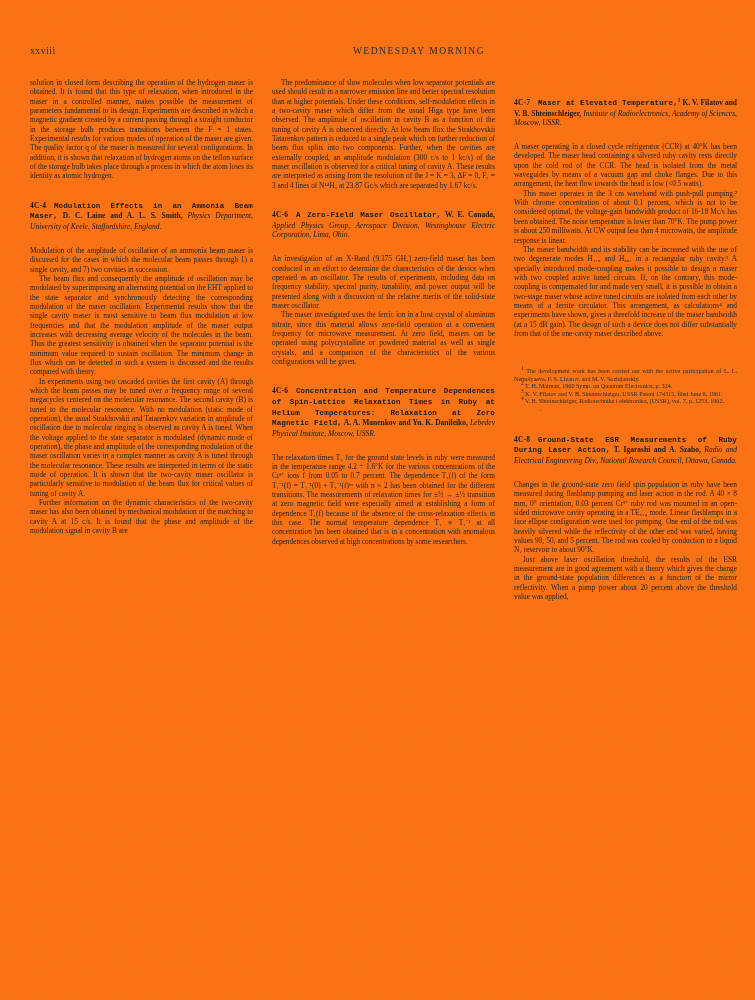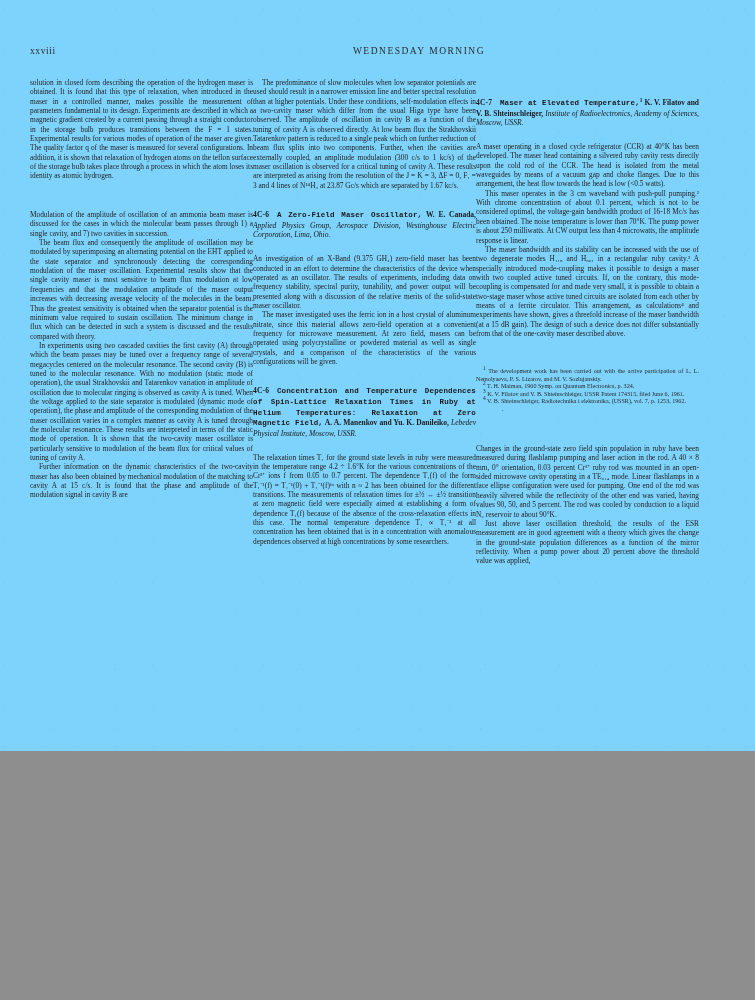--- a/index.html
+++ b/index.html
@@ -2,22 +2,22 @@
 <html><head>
 <meta charset="utf-8">
 <style>
   html,body{margin:0;padding:0;background:#8e8e8e;}
   body{
     font-family:"Liberation Serif", serif;
     -webkit-font-smoothing:none;
   }
   #page{
     position:relative;
-    width:755px;height:751px;
-    background:#7dd3fc;
+    width:755px;height:1000px;
+    background:#f97316;
     overflow:hidden;
     box-sizing:border-box;
   }
   
   #page:after{
     content:"";
     position:absolute;inset:0;
     pointer-events:none;
     background:
       radial-gradient(circle at 12% 22%, rgba(0,0,0,.035) 0 1px, transparent 1px),
@@ -45,20 +45,21 @@
     position:absolute;left:0;right:0;top:0;
     text-align:center;
     font-size:9.5px;letter-spacing:1.5px;
     color:#2b2b2b;
     transform:translateX(18px);
     margin-left:45px;
   }
   
   .cols{
     display:flex;
+    gap:19px;
     height:908px;
   }
   .col{
     width:223px;
     flex:0 0 223px;
     font-size:7.35px;
     line-height:9.35px;
     color:#232323;
     text-align:justify;
     -moz-text-align-last:left;
@@ -102,20 +103,21 @@
 
     <div class="runhead">
       <div class="folio">xxviii</div>
       <div class="runtitle">WEDNESDAY MORNING</div>
     </div>
 
     <div class="cols">
       <div class="col">
           <p>solution in closed form describing the operation of the hydrogen maser is obtained. It is found that this type of relaxation, when introduced in the maser in a controlled manner, makes possible the measurement of parameters fundamental to its design. Experiments are described in which a magnetic gradient created by a current passing through a straight conductor in the storage bulb produces transitions between the F = 1 states. Experimental results for various modes of operation of the maser are given. The quality factor q of the maser is measured for several configurations. In addition, it is shown that relaxation of hydrogen atoms on the teflon surface of the storage bulb takes place through a process in which the atom loses its identity as atomic hydrogen.</p>
           <div class="gap-lg"></div>
+          <div class="abs-head"><span class="num">4C-4 </span><span class="ttl">Modulation Effects in an Ammonia Beam Maser,</span><span> D. C. Laine and A. L. S. Smith,</span><span class="aff"> Physics Department, University of Keele, Staffordshire, England.</span></div>
           <div class="gap"></div>
           <p>Modulation of the amplitude of oscillation of an ammonia beam maser is discussed for the cases in which the molecular beam passes through 1) a single cavity, and 7) two cavities in succession.</p>
           <p class="ind">The beam flux and consequently the amplitude of oscillation may be modulated by superimposing an alternating potential on the EHT applied to the state separator and synchronously detecting the corresponding modulation of the maser oscillation. Experimental results show that the single cavity maser is most sensitive to beam flux modulation at low frequencies and that the modulation amplitude of the maser output increases with decreasing average velocity of the molecules in the beam. Thus the greatest sensitivity is obtained when the separator potential is the minimum value required to sustain oscillation. The minimum change in flux which can be detected in such a system is discussed and the results compared with theory.</p>
           <p class="ind">In experiments using two cascaded cavities the first cavity (A) through which the beam passes may be tuned over a frequency range of several megacycles centered on the molecular resonance. The second cavity (B) is tuned to the molecular resonance. With no modulation (static mode of operation), the usual Strakhovskii and Tatarenkov variation in amplitude of oscillation due to molecular ringing is observed as cavity A is tuned. When the voltage applied to the state separator is modulated (dynamic mode of operation), the phase and amplitude of the corresponding modulation of the maser oscillation varies in a complex manner as cavity A is tuned through the molecular resonance. These results are interpreted in terms of the static mode of operation. It is shown that the two-cavity maser oscillator is particularly sensitive to modulation of the beam flux for critical values of tuning of cavity A.</p>
           <p class="ind">Further information on the dynamic characteristics of the two-cavity maser has also been obtained by mechanical modulation of the matching to cavity A at 15 c/s. It is found that the phase and amplitude of the modulation signal in cavity B are</p>
         </div>
       <div class="col">
           <p class="ind">The predominance of slow molecules when low separator potentials are used should result in a narrower emission line and better spectral resolution than at higher potentials. Under these conditions, self-modulation effects in a two-cavity maser which differ from the usual Higa type have been observed. The amplitude of oscillation in cavity B as a function of the tuning of cavity A is observed directly. At low beam flux the Strakhovskii Tatarenkov pattern is reduced to a single peak which on further reduction of beam flux splits into two components. Further, when the cavities are externally coupled, an amplitude modulation (300 c/s to 1 kc/s) of the maser oscillation is observed for a critical tuning of cavity A. These results are interpreted as arising from the resolution of the J = K = 3, ΔF = 0, F₁ = 3 and 4 lines of N¹⁴H₃ at 23.87 Gc/s which are separated by 1.67 kc/s.</p>
           <div class="gap-lg"></div>
           <div class="abs-head"><span class="num">4C-6 </span><span class="ttl">A Zero-Field Maser Oscillator,</span><span> W. E. Canada,</span><span class="aff"> Applied Physics Group, Aerospace Division, Westinghouse Electric Corporation, Lima, Ohio.</span></div>
@@ -136,20 +138,21 @@
           <p class="ind">The maser bandwidth and its stability can be increased with the use of two degenerate modes H₁₁₈ and H₈₀₁ in a rectangular ruby cavity.³ A specially introduced mode-coupling makes it possible to design a maser with two coupled active tuned circuits. If, on the contrary, this mode-coupling is compensated for and made very small, it is possible to obtain a two-stage maser whose active tuned circuits are isolated from each other by means of a ferrite circulator. This arrangement, as calculations⁴ and experiments have shown, gives a threefold increase of the maser bandwidth (at a 15 dB gain). The design of such a device does not differ substantially from that of the one-cavity maser described above.</p>
           <div class="gap-xl"></div>
           <div class="fn">
             <p><sup>1</sup> The development work has been carried out with the active participation of L. L. Nemolyaeva, P. S. Lizarov, and M. V. Sozlujanskiy.</p>
             <p><sup>2</sup> T. H. Maiman, 1960 Symp. on Quantum Electronics, p. 324.</p>
             <p><sup>3</sup> K. V. Filatov and V. B. Shteinschleiger, USSR Patent 174315, filed June 6, 1961.</p>
             <p><sup>4</sup> V. B. Shteinschleiger, Radiotechnika i elektronika, (USSR), vol. 7, p. 1253, 1962.</p>
           </div>
           <div class="dot">.</div>
           <div class="gap-lg"></div>
+          <div class="abs-head"><span class="num">4C-8 </span><span class="ttl">Ground-State ESR Measurements of Ruby During Laser Action,</span><span> T. Igarashi and A. Szabo,</span><span class="aff"> Radio and Electrical Engineering Div., National Research Council, Ottawa, Canada.</span></div>
           <div class="gap"></div>
           <p>Changes in the ground-state zero field spin population in ruby have been measured during flashlamp pumping and laser action in the rod. A 40 × 8 mm, 0° orientation, 0.03 percent Cr³⁺ ruby rod was mounted in an open-sided microwave cavity operating in a TE₀₁₄ mode. Linear flashlamps in a face ellipse configuration were used for pumping. One end of the rod was heavily silvered while the reflectivity of the other end was varied, having values 90, 50, and 5 percent. The rod was cooled by conduction to a liquid N₂ reservoir to about 90°K.</p>
           <p class="ind">Just above laser oscillation threshold, the results of the ESR measurement are in good agreement with a theory which gives the change in the ground-state population differences as a function of the mirror reflectivity. When a pump power about 20 percent above the threshold value was applied,</p>
         </div>
     </div>
 
   </div>
 </div>
 
 </body></html>

